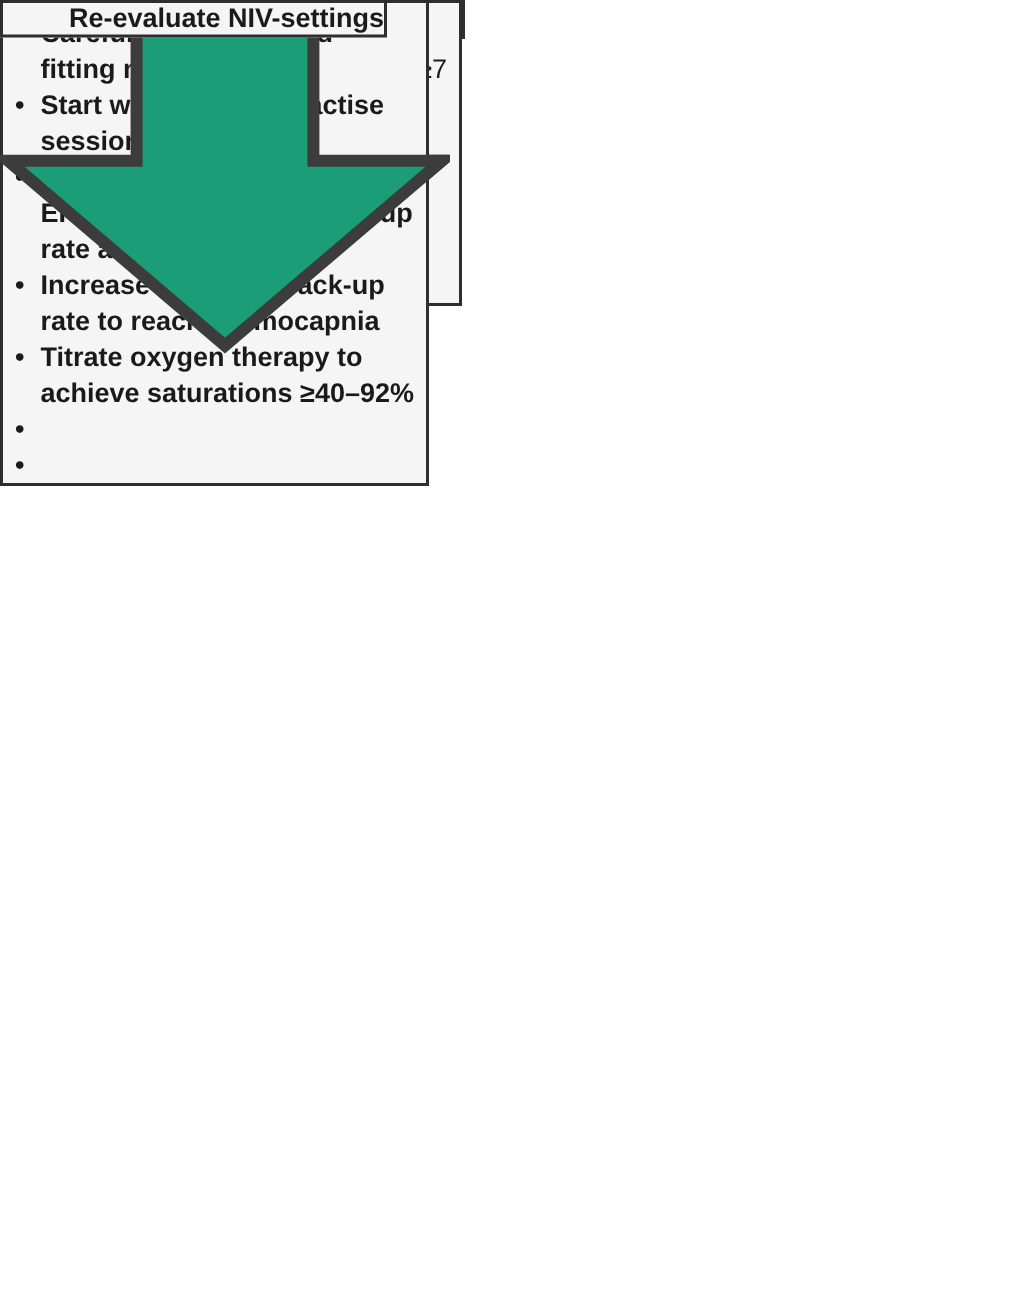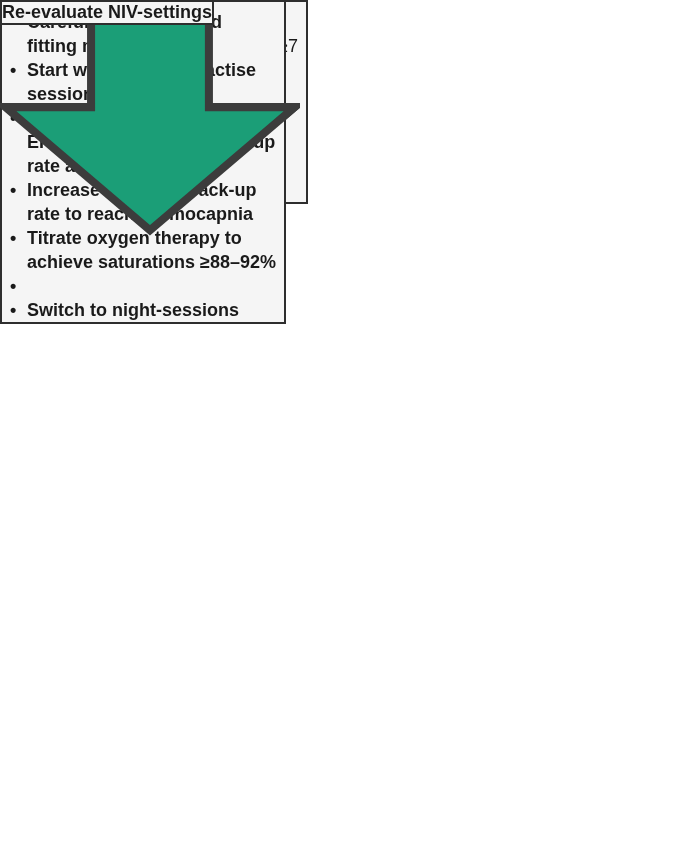--- a/index.html
+++ b/index.html
@@ -17,20 +17,21 @@
     background: #f5f5f5;
     border: 2px solid #2e2e2e;
   }
   .center-box {
     display: flex;
     align-items: center;
     justify-content: center;
     text-align: right;
     font-weight: bold;
     font-size: 19px;
+    padding-left: 44px;
   }
   .items { padding: 8px 8px 0 0; }
   .item {
     display: flex;
     align-items: flex-start;
     font-size: 18px;
     line-height: 24px;
   }
   .item .txt { white-space: pre-wrap; }
   .item .dot { flex: none; }
@@ -215,28 +216,27 @@
 rate and I:E ≥ 1:2</span>
         </div>
         <div class="item lvl1 b">
           <span class="dot">•</span>
           <span class="txt">Increase IPAP and back-up
 rate to reach normocapnia</span>
         </div>
         <div class="item lvl1 b">
           <span class="dot">•</span>
           <span class="txt">Titrate oxygen therapy to
-achieve saturations ≥88–92%</span>
-        </div>
-        <div class="item lvl1 b">
-          <span class="dot">•</span>
-        </div>
-        <div class="item lvl1 b">
-          <span class="dot">•</span>
-          <span class="txt">Switch to night-sessions</span>
+achieve saturations ≥40–92%</span>
+        </div>
+        <div class="item lvl1 b">
+          <span class="dot">•</span>
+        </div>
+        <div class="item lvl1 b">
+          <span class="dot">•</span>
         </div>
       </div>
   </div>
 
   <div id="arrow-r3" class="arrow">
     <svg viewBox="0 0 56 44" preserveAspectRatio="none">
         <polygon class="arrow-poly" points="17,1 39,1 39,20 55,20 28,43 1,20 17,20" fill="#1b9e77" stroke="#3c3c3c" stroke-width="1.5"></polygon>
       </svg>
   </div>
 

